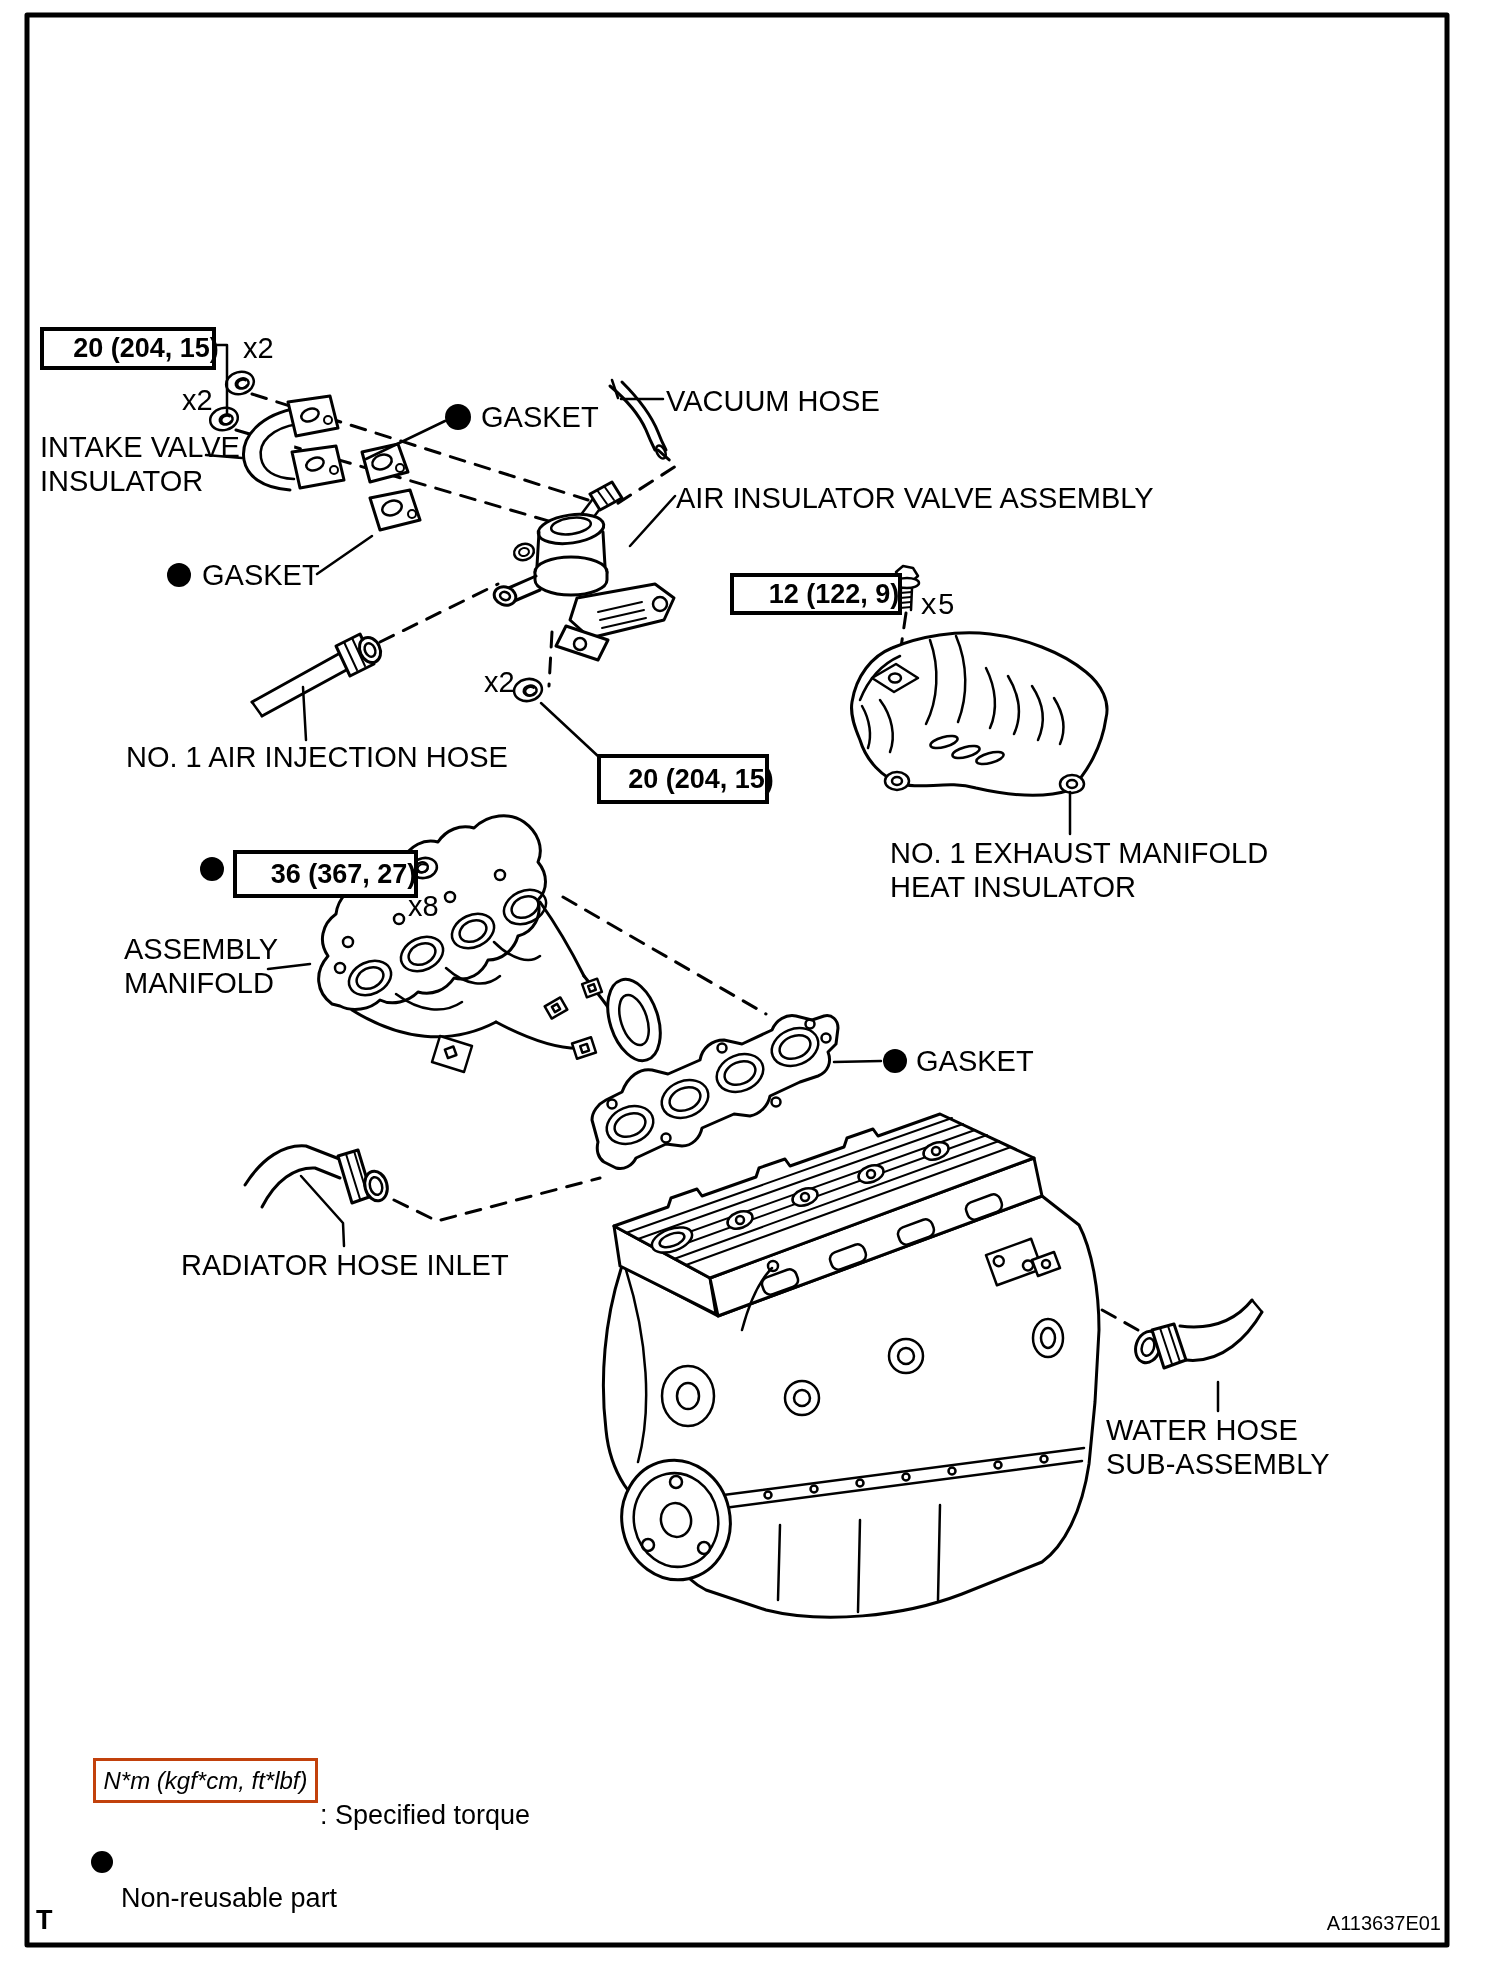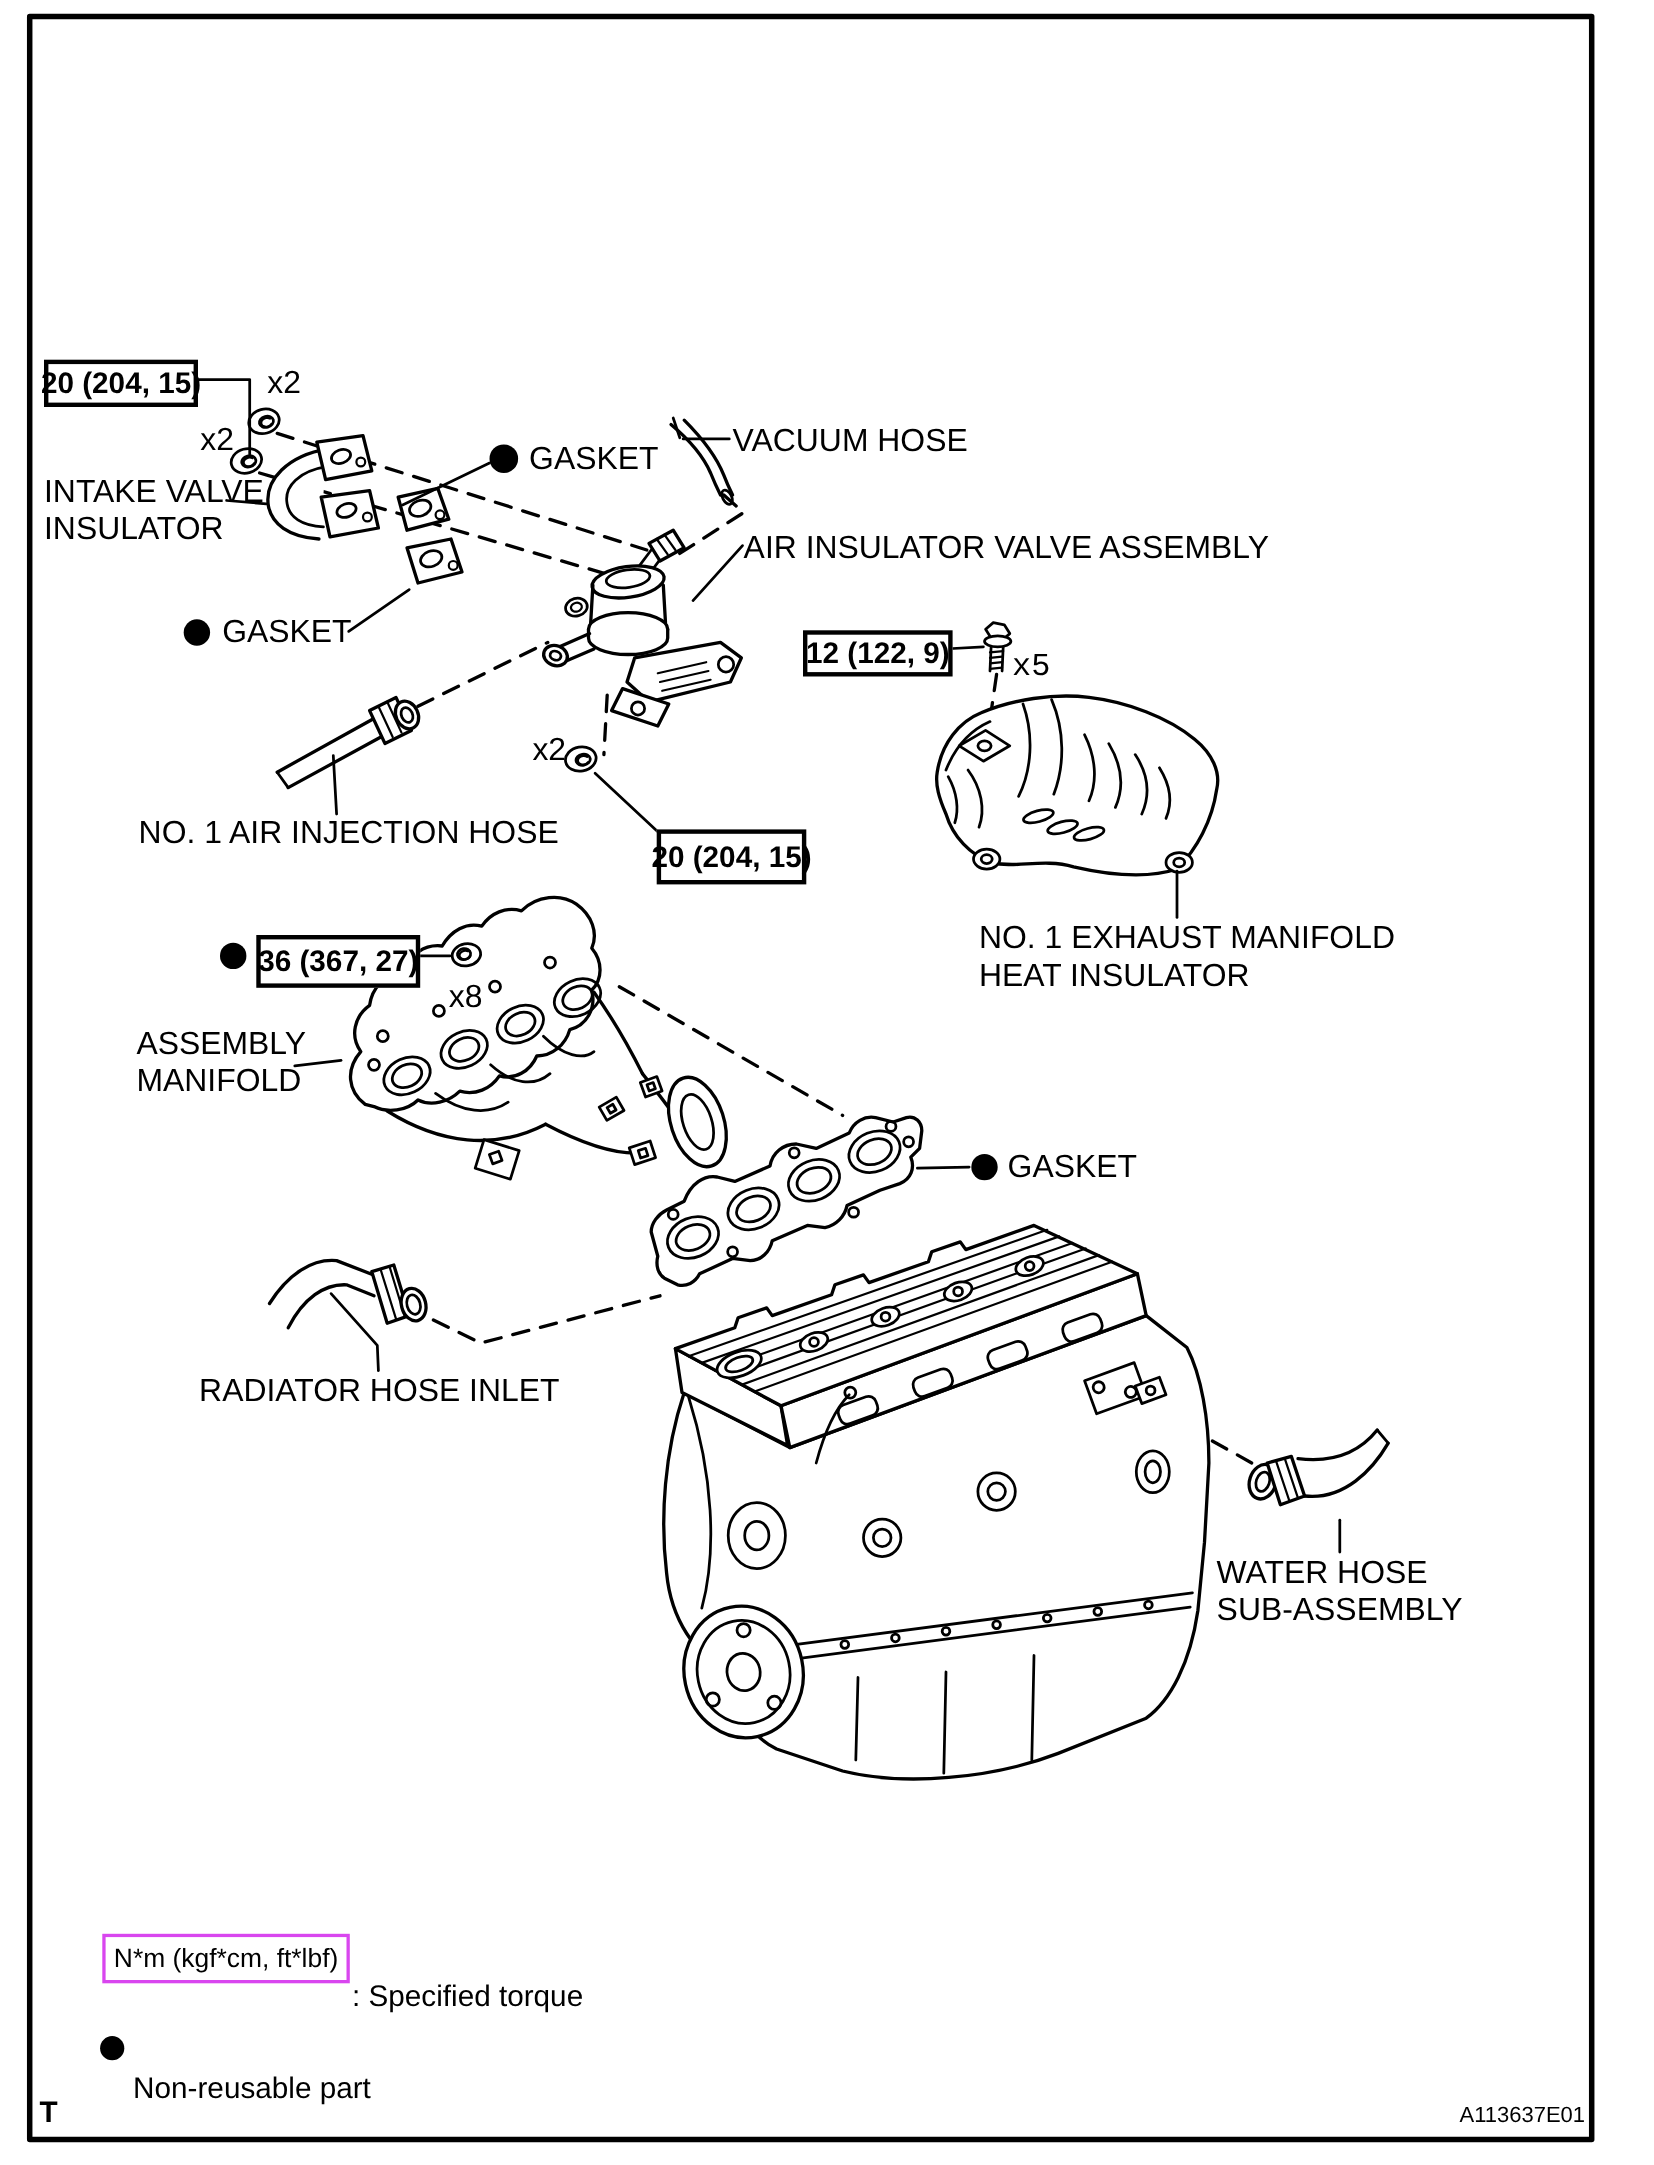--- a/index.html
+++ b/index.html
@@ -2,23 +2,23 @@
 <html><head>
 <meta charset="utf-8">
 <style>
   html,body{margin:0;padding:0;background:#fff;}
   #page{position:relative;width:1504px;height:1968px;background:#ffffff;
         font-family:"Liberation Sans","DejaVu Sans",sans-serif;color:#000;overflow:hidden;}
   #art{position:absolute;left:0;top:0;width:1504px;height:1968px;}
   .lbl{position:absolute;font-size:29px;line-height:34px;white-space:pre-line;letter-spacing:0px;}
   .cnt{position:absolute;font-size:29px;line-height:29px;}
   .tbox{position:absolute;border:4px solid #000;display:flex;align-items:center;justify-content:center;
-        font-size:27px;font-weight:bold;background:#fff;white-space:nowrap;}
-  .legend-box{position:absolute;border:3px solid #d946ef;display:flex;align-items:center;justify-content:center;
-        font-size:24px;background:#fff;white-space:nowrap;}
+        font-size:27px;font-weight:bold;background:#fff;white-space:nowrap;padding-left:36px;}
+  .legend-box{position:absolute;border:3px solid #c2410c;display:flex;align-items:center;justify-content:center;
+        font-size:24px;background:#fff;white-space:nowrap;font-style:italic;}
   .legend-txt{position:absolute;font-size:27px;line-height:30px;white-space:nowrap;margin-top:36px;}
   .corner{position:absolute;font-size:27px;font-weight:bold;}
   .figid{position:absolute;font-size:20px;text-align:right;}
   svg path, svg line, svg ellipse, svg circle, svg rect, svg polyline{vector-effect:non-scaling-stroke;}
 </style>
 </head>
 <body>
 
 <div id="page">
 

